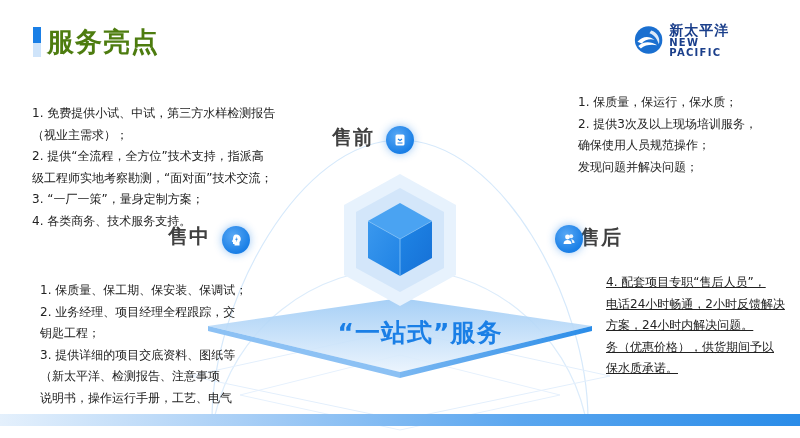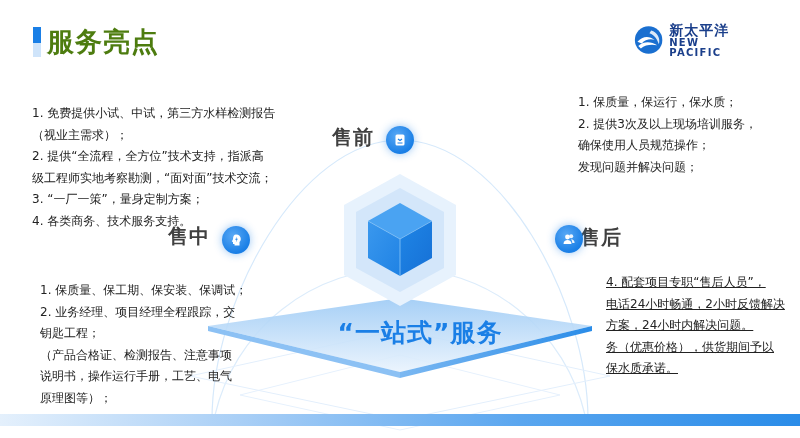--- a/index.html
+++ b/index.html
@@ -112,21 +112,22 @@
   <p>2. 提供“全流程，全方位”技术支持，指派高</p>
   <p>级工程师实地考察勘测，“面对面”技术交流；</p>
   <p>3. “一厂一策”，量身定制方案；</p>
   <p>4. 各类商务、技术服务支持。</p>
 </div>
 
 <div class="block b-mid">
   <p>1. 保质量、保工期、保安装、保调试；</p>
   <p>2. 业务经理、项目经理全程跟踪，交</p>
   <p>钥匙工程；</p>
-  <p>（产品合格证、检测报告、注意事项</p>
+  <p>3. 提供详细的项目交底资料、图纸等</p>
+  <p>（新太平洋、检测报告、注意事项</p>
   <p>说明书，操作运行手册，工艺、电气</p>
   <p>原理图等）；</p>
 </div>
 
 <div class="block b-rt1">
   <p>1. 保质量，保运行，保水质；</p>
   <p>2. 提供3次及以上现场培训服务，</p>
   <p>确保使用人员规范操作；</p>
   <p>发现问题并解决问题；</p>
 </div>

